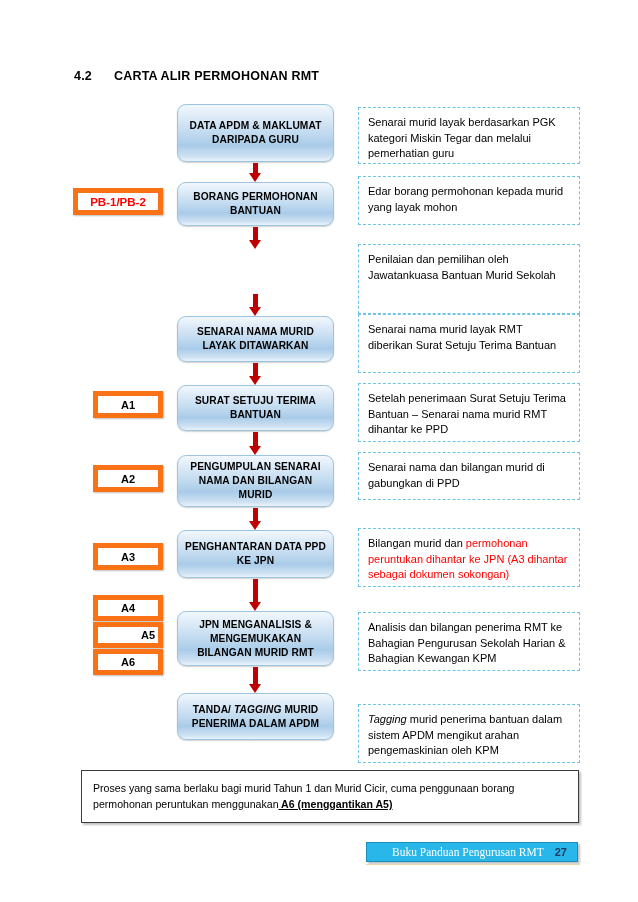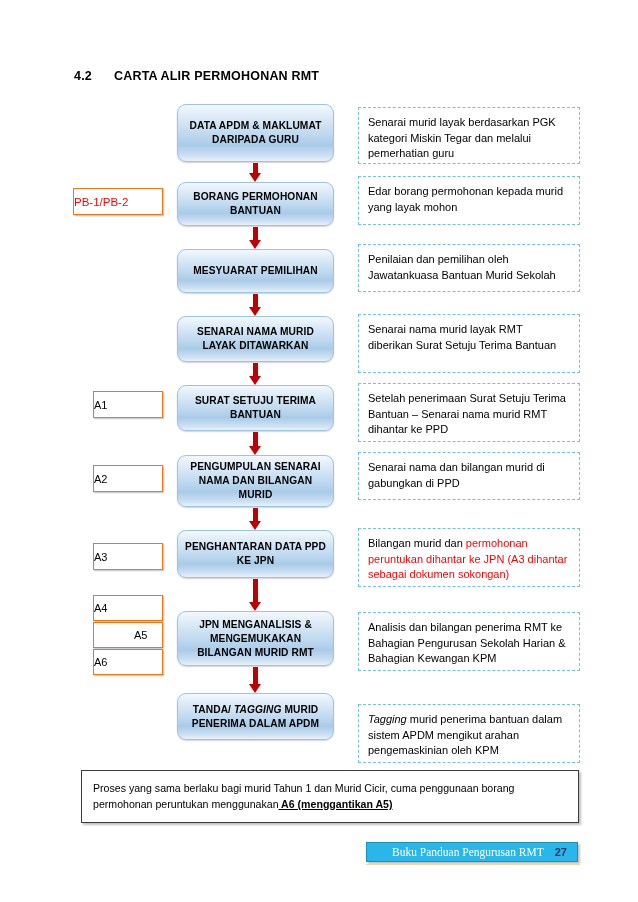--- a/index.html
+++ b/index.html
@@ -82,25 +82,26 @@
     border-left: 6.5px solid transparent;
     border-right: 6.5px solid transparent;
     border-top: 9px solid #c00000;
   }
 
   
   .tag-box {
     position: absolute;
     box-sizing: border-box;
     background: #ffffff;
-    border: 1px solid #f97316;
+    border: 5px solid #f97316;
     display: flex;
     align-items: center;
+    justify-content: center;
     font-size: 11px;
-    font-weight: normal;
+    font-weight: bold;
     color: #000000;
     box-shadow: 1px 1px 1.5px rgba(0,0,0,0.25);
   }
   .tag-box.red { color: #ff0000; font-size: 11.5px; }
 
   
   .note {
     position: absolute;
     left: 358px;
     width: 222px;
@@ -176,23 +177,20 @@
   <div class="heading">
     <span class="num">4.2</span><span>CARTA ALIR PERMOHONAN RMT</span>
   </div>
 
   <div class="flow-box" style="top:104px;height:58px;">
     <span>DATA APDM &amp; MAKLUMAT DARIPADA GURU</span>
   </div>
   <div class="flow-box" style="top:182px;height:44px;">
     <span>BORANG PERMOHONAN BANTUAN</span>
   </div>
-  <div class="flow-box" style="top:249px;height:44px;">
-    <span>MESYUARAT PEMILIHAN</span>
-  </div>
   <div class="flow-box" style="top:316px;height:46px;">
     <span>SENARAI NAMA MURID LAYAK DITAWARKAN</span>
   </div>
   <div class="flow-box" style="top:385px;height:46px;">
     <span>SURAT SETUJU TERIMA BANTUAN</span>
   </div>
   <div class="flow-box" style="top:455px;height:52px;">
     <span>PENGUMPULAN SENARAI NAMA DAN BILANGAN MURID</span>
   </div>
   <div class="flow-box" style="top:530px;height:48px;">
@@ -259,21 +257,21 @@
   <div class="tag-box" style="left:93px;top:649px;width:70px;height:26px;">
     <span>A6</span>
   </div>
 
   <div class="note" style="top:107px;height:57px;">
     <span>Senarai murid layak  berdasarkan PGK kategori Miskin Tegar dan melalui pemerhatian guru</span>
   </div>
   <div class="note" style="top:176px;height:49px;">
     <span>Edar borang permohonan kepada murid yang layak mohon</span>
   </div>
-  <div class="note" style="top:244px;height:48px;">
+  <div class="note" style="top:244px;height:70px;">
     <span>Penilaian dan pemilihan oleh Jawatankuasa  Bantuan Murid Sekolah</span>
   </div>
   <div class="note" style="top:314px;height:59px;">
     <span>Senarai nama murid layak RMT diberikan Surat Setuju Terima Bantuan</span>
   </div>
   <div class="note" style="top:383px;height:59px;">
     <span>Setelah penerimaan Surat Setuju Terima Bantuan – Senarai nama murid RMT dihantar ke PPD</span>
   </div>
   <div class="note" style="top:452px;height:48px;">
     <span>Senarai nama dan bilangan murid  di gabungkan di PPD</span>

